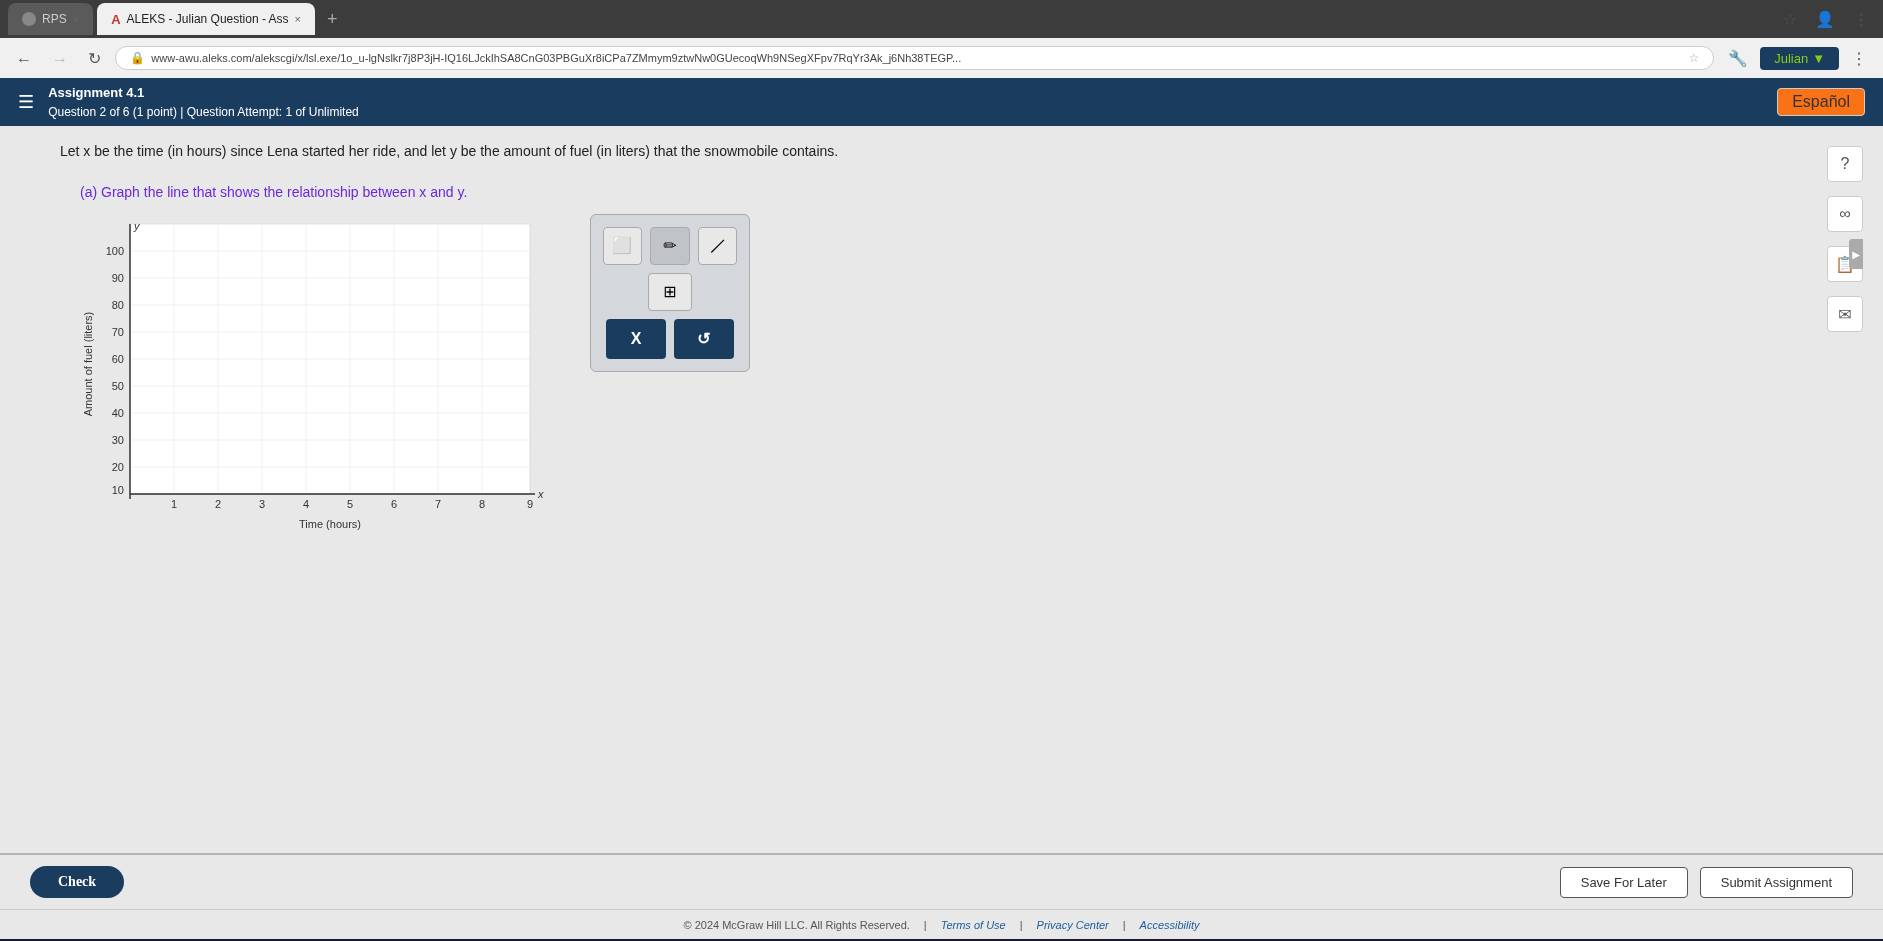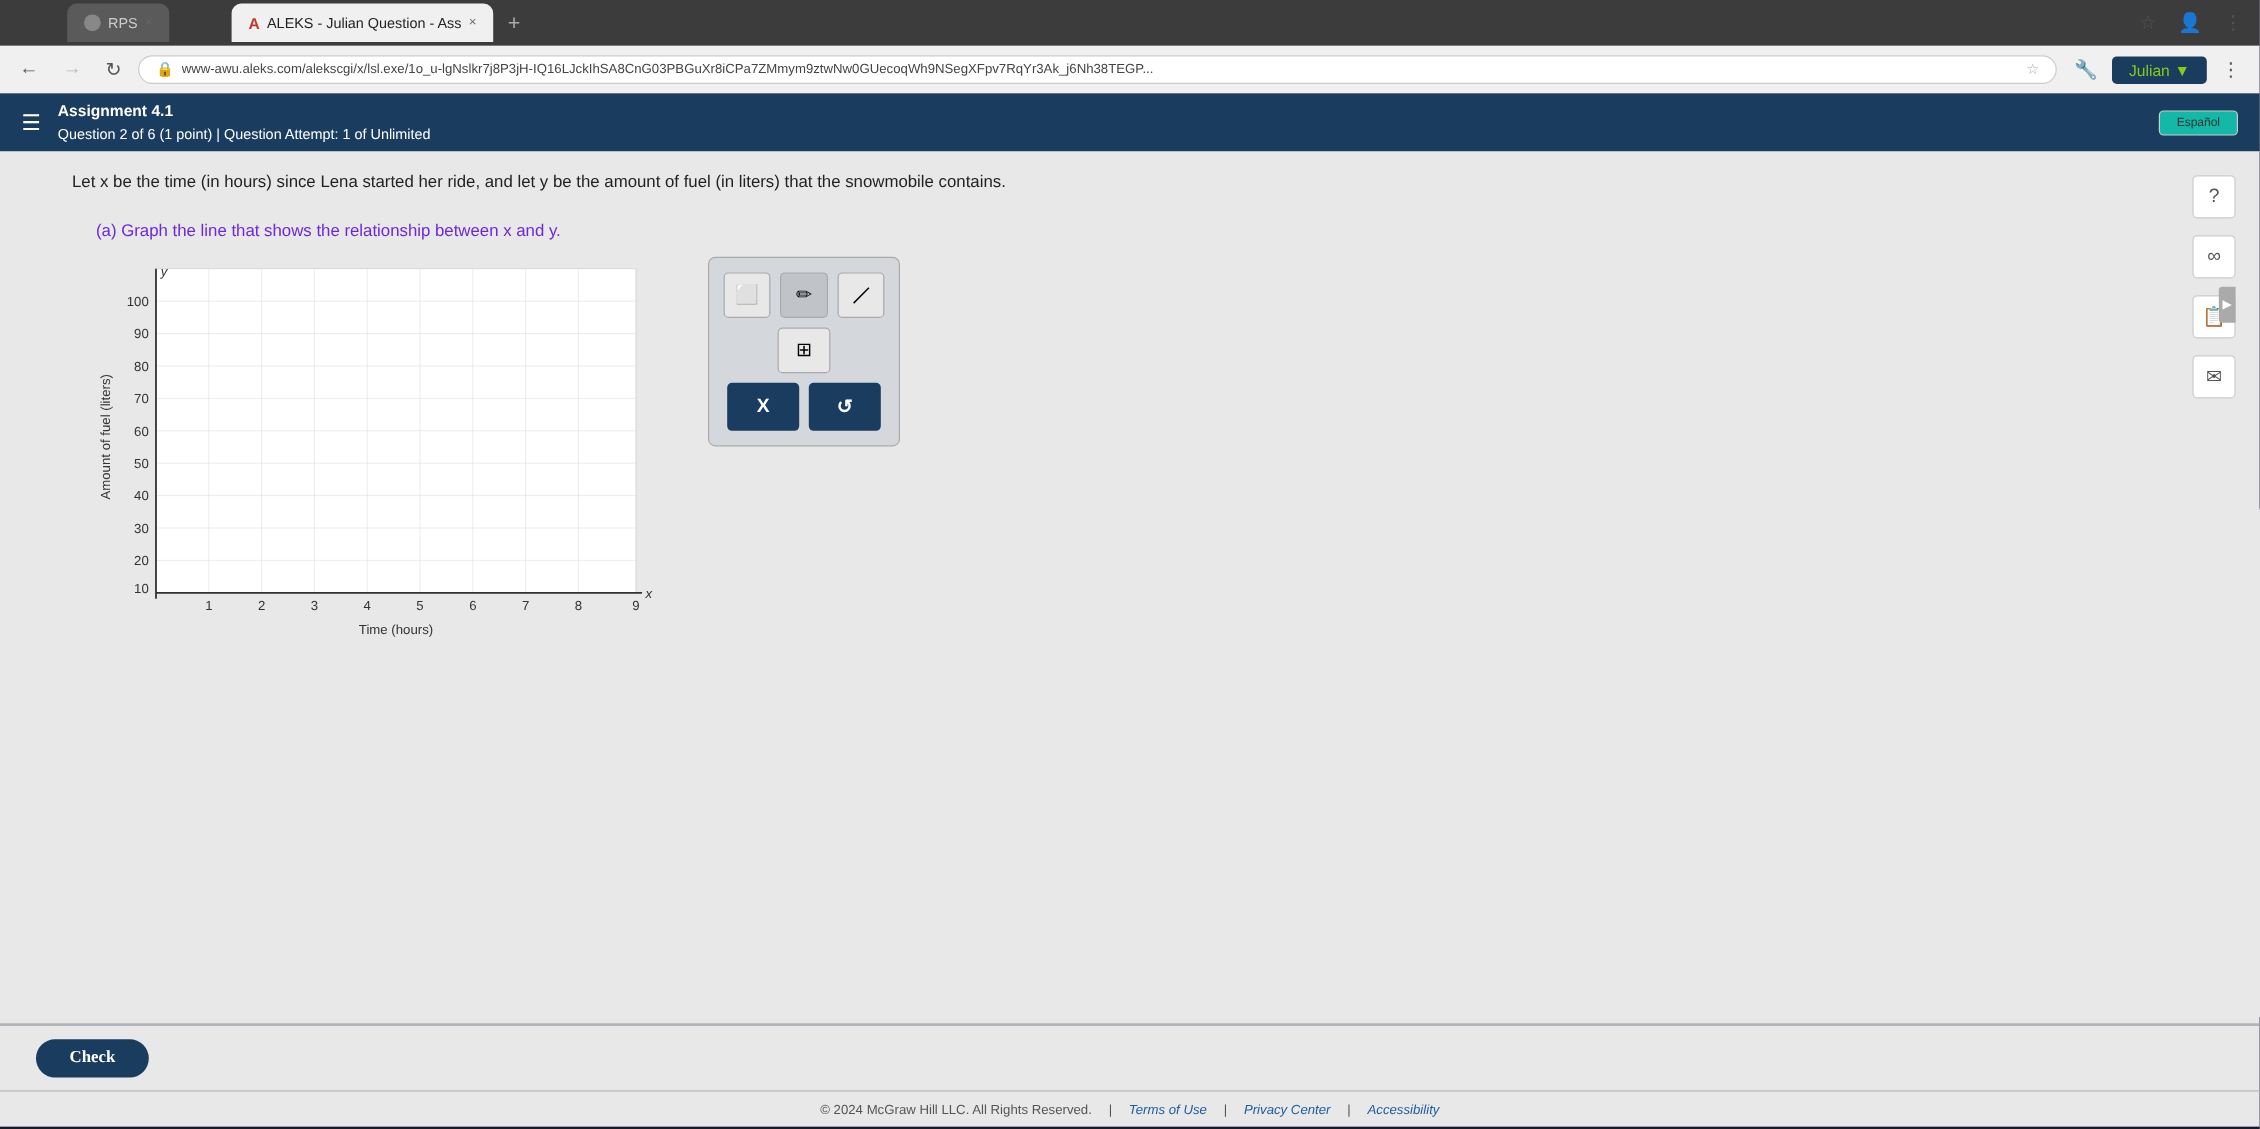--- a/index.html
+++ b/index.html
@@ -30,21 +30,20 @@
     .tab {
       background: #5a5a5a;
       border-radius: 8px 8px 0 0;
       padding: 6px 14px;
       font-size: 12px;
       color: #ccc;
       display: flex;
       align-items: center;
       gap: 6px;
       height: 32px;
-      margin-left: 48px;
     }
     .tab.active {
       background: #f0f0f0;
       color: #222;
     }
     .tab-close {
       font-size: 11px;
       cursor: pointer;
       color: #666;
     }
@@ -140,25 +139,25 @@
     .assignment-info {
       color: white;
       font-size: 12px;
       line-height: 1.5;
     }
     .assignment-title { font-weight: bold; font-size: 13px; }
     .aleks-header-right {
       margin-left: auto;
     }
     .espanol-btn {
-      background: #14b8a6;
+      background: #f97316;
       border: 1px solid #ccc;
       border-radius: 4px;
       padding: 4px 14px;
-      font-size: 10px;
+      font-size: 16px;
       cursor: pointer;
       color: #333;
     }
 
     
     .main-content {
       background: #e8e8e8;
       min-height: calc(941px - 38px - 40px - 48px - 44px - 44px);
       padding: 24px 60px 20px 60px;
       position: relative;
@@ -523,20 +522,24 @@
     </button>
     <button class="sidebar-icon-btn">
       <span>✉</span>
     </button>
     <div class="expand-arrow">▶</div>
   </div>
 </div>
 
 <div class="bottom-bar">
   <button class="check-btn">Check</button>
+  <div class="bottom-right">
+    <button class="save-later-btn">Save For Later</button>
+    <button class="submit-btn">Submit Assignment</button>
+  </div>
 </div>
 
 <div class="footer">
   <span>© 2024 McGraw Hill LLC. All Rights Reserved.</span>
   <span>|</span>
   <a href="#">Terms of Use</a>
   <span>|</span>
   <a href="#">Privacy Center</a>
   <span>|</span>
   <a href="#">Accessibility</a>

